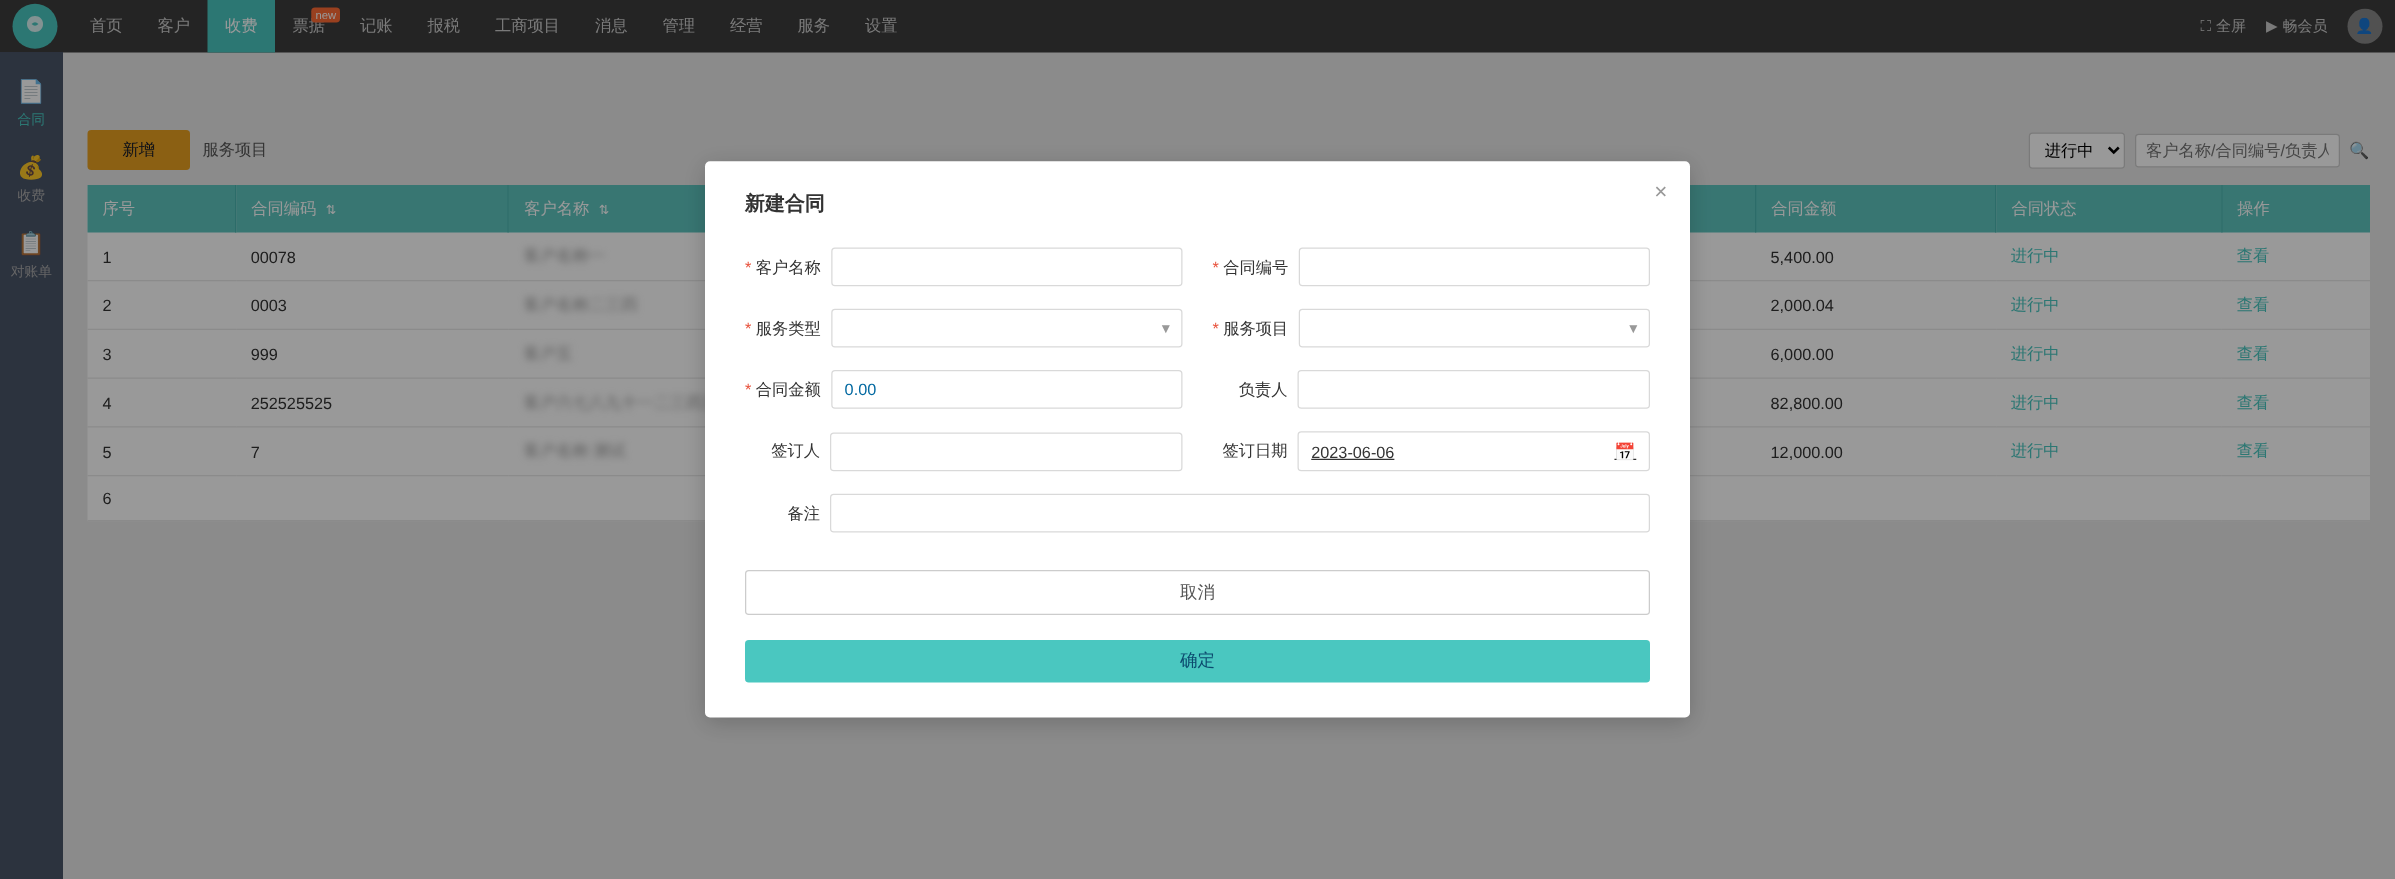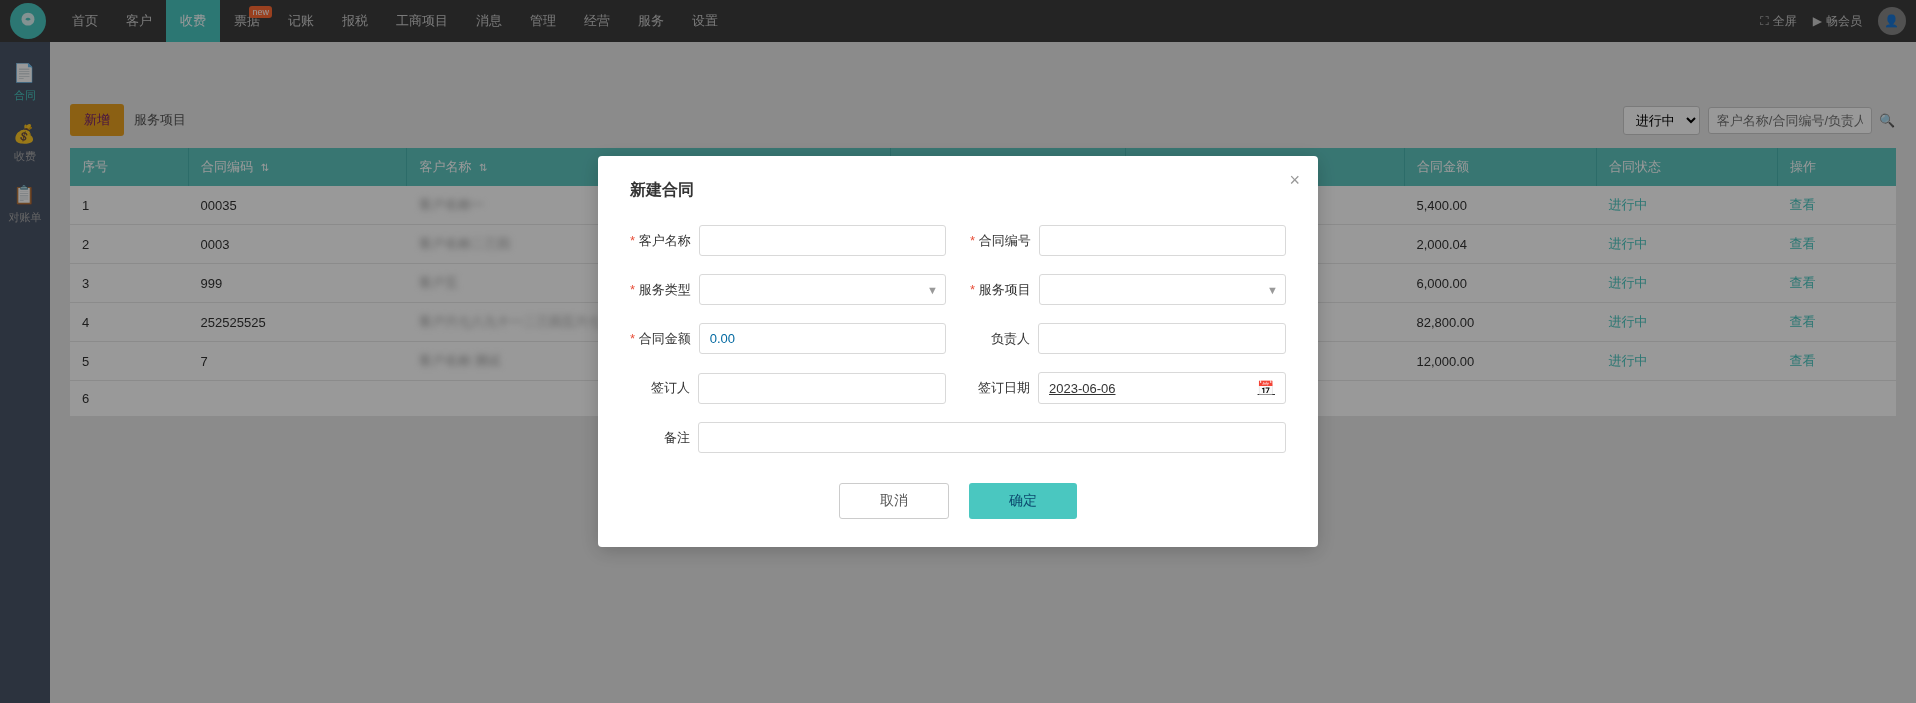--- a/index.html
+++ b/index.html
@@ -92,23 +92,23 @@
       background: #e8e8e8;
       min-height: calc(703px - 42px);
     }
 
     
     .toolbar {
       display: flex; align-items: center; gap: 10px; margin-bottom: 12px;
     }
     .btn-new {
       background: #e8a020;
-      color: #701a75;
+      color: #0f172a;
       border: none;
-      padding: 7px 14px;
+      padding: 7px 28px;
       border-radius: 3px;
       cursor: pointer;
       font-size: 13px;
       font-family: Liberation Serif, serif;
     }
     .service-label {
       color: #555;
       font-size: 13px;
     }
     .toolbar-right {
@@ -176,21 +176,21 @@
     .modal-overlay {
       position: fixed;
       top: 0; left: 0; right: 0; bottom: 0;
       background: rgba(0,0,0,0.4);
       display: flex; align-items: center; justify-content: center;
       z-index: 1000;
     }
     .modal {
       background: #fff;
       border-radius: 4px;
-      width: 720px;
+      width: 788px;
       padding: 24px 32px 28px;
       position: relative;
       box-shadow: 0 4px 20px rgba(0,0,0,0.2);
     }
     .modal-title {
       font-size: 16px;
       color: #333;
       font-weight: bold;
       margin-bottom: 24px;
     }
@@ -257,21 +257,21 @@
       flex: 1;
       border: 1px solid #d9d9d9;
       border-radius: 3px;
       padding: 7px 10px;
       font-size: 13px;
       color: #333;
       display: flex; align-items: center; justify-content: space-between; text-decoration: underline;
     }
     .date-icon { color: #bbb; font-size: 14px; cursor: pointer; }
     .modal-footer {
-      display: flex; justify-content: center; gap: 20px; margin-top: 30px;
+      display: flex; justify-content: center; gap: 20px; margin-top: 30px; flex-direction: column;
     }
     .btn-cancel {
       border: 1px solid #ccc;
       background: #fff;
       color: #555;
       padding: 8px 40px;
       border-radius: 3px;
       cursor: pointer;
       font-size: 14px;
     }
@@ -389,21 +389,21 @@
         <th>服务项目 <span class="sort-arrow">▼</span></th>
         <th>服务期限起止 <span class="sort-arrow">⇅</span></th>
         <th>合同金额</th>
         <th>合同状态</th>
         <th>操作</th>
       </tr>
     </thead>
     <tbody>
       <tr>
         <td>1</td>
-        <td>00035</td>
+        <td>00078</td>
         <td><span class="blurred">客户名称一</span></td>
         <td>小规模记账</td>
         <td>202305-202404</td>
         <td>5,400.00</td>
         <td><span class="status-badge">进行中</span></td>
         <td><a class="action-link">查看</a></td>
       </tr>
       <tr>
         <td>2</td>
         <td>0003</td>

